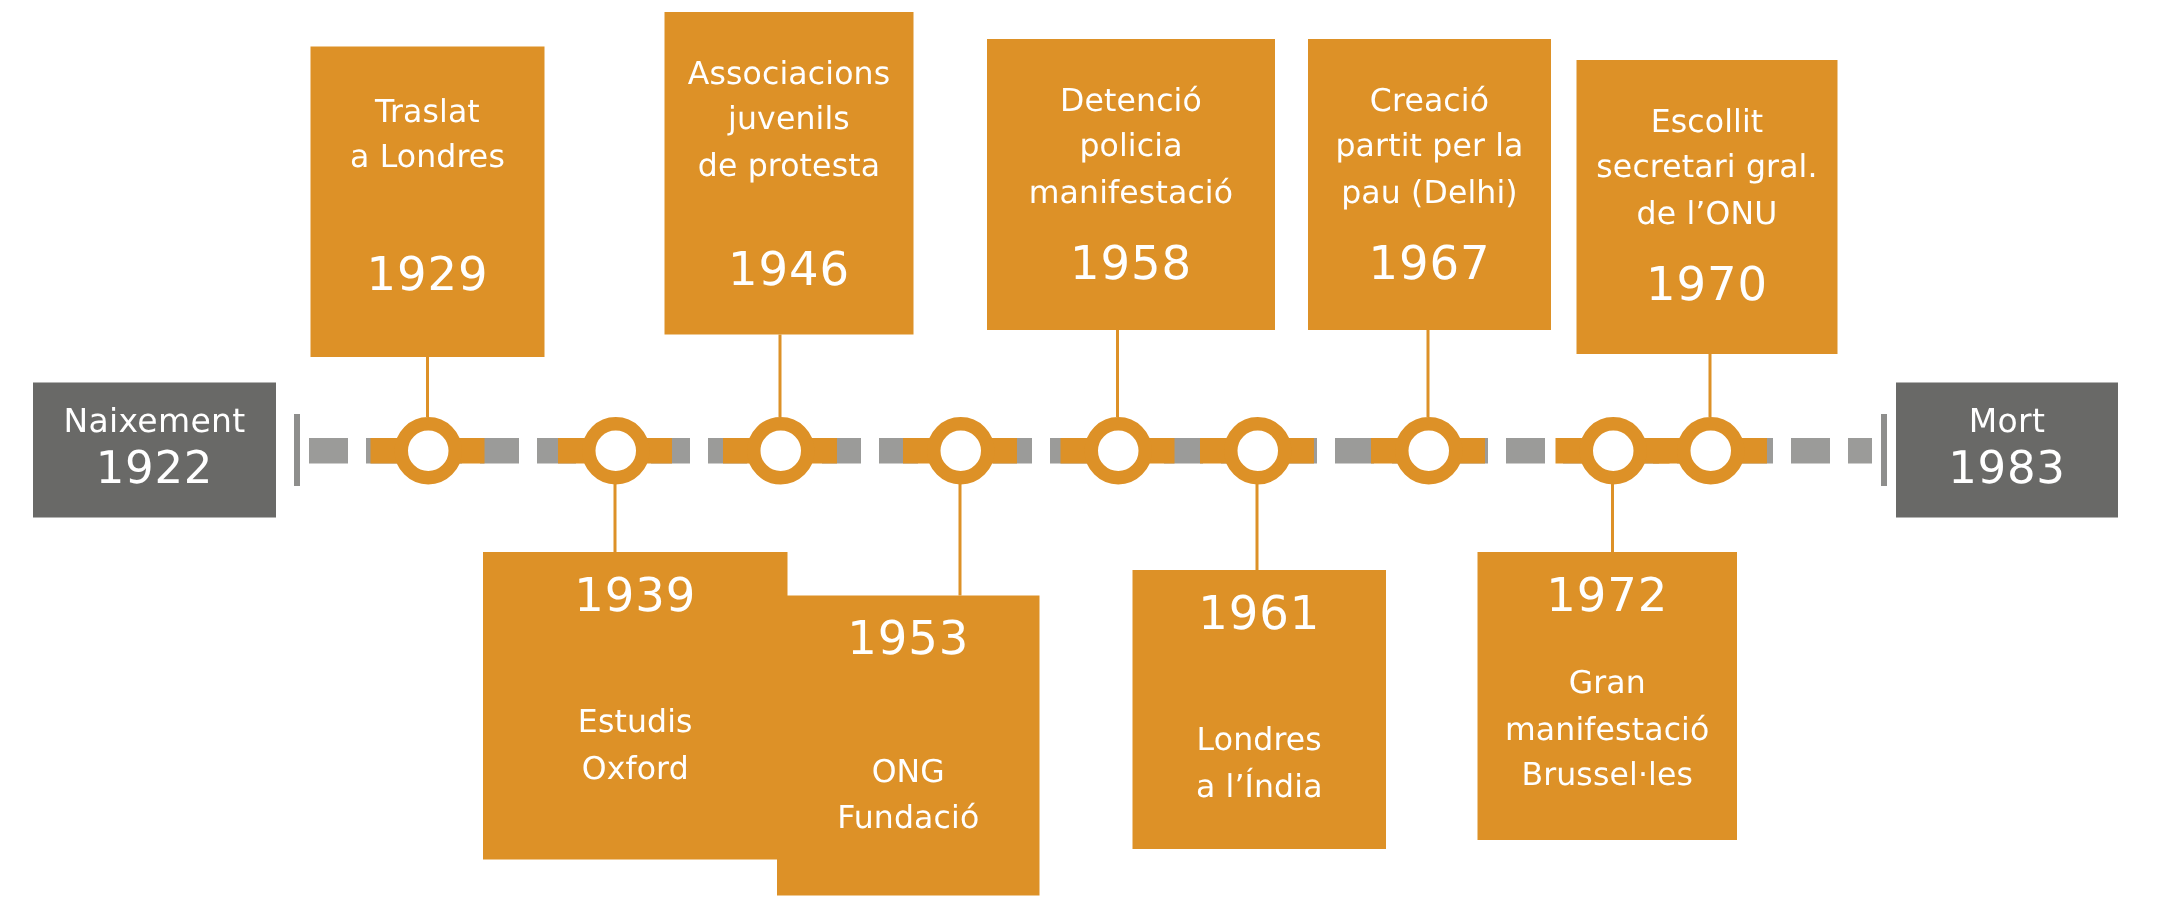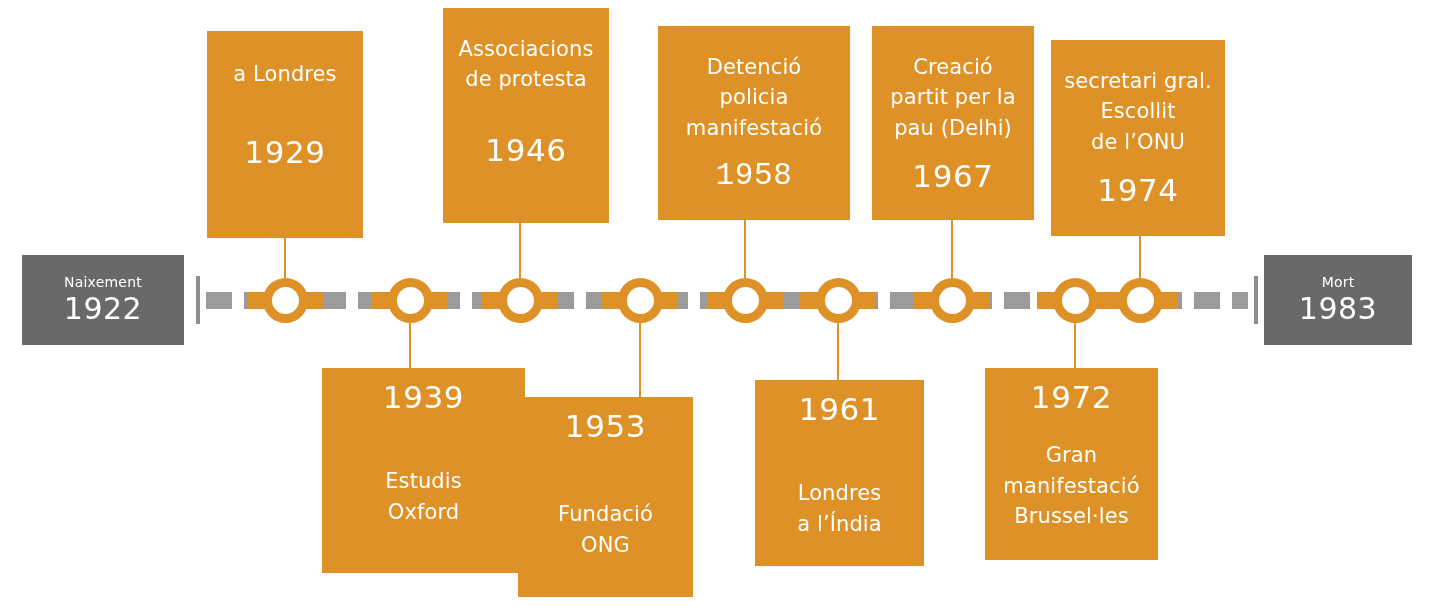--- a/index.html
+++ b/index.html
@@ -21,21 +21,21 @@
     position: absolute;
     background: #696967;
     color: #ffffff;
     display: flex;
     flex-direction: column;
     align-items: center;
     justify-content: center;
     line-height: 1.12;
   }
   .endcap .title {
-    font-size: 14px;
+    font-size: 22px;
     letter-spacing: 0.2px;
   }
   .endcap .year {
     font-size: 30px;
     letter-spacing: 0.5px;
     margin-top: 1px;
   }
   #endcap-birth { left: 22px;   top: 255px; width: 162px; height: 90px; }
   #endcap-death { left: 1264px; top: 255px; width: 148px; height: 90px; }
 
@@ -173,52 +173,54 @@
       <div class="stem" style="left: 745px; top: 220px; height: 58px;"></div>
       <div class="stem" style="left: 838px; top: 322px; height: 58px;"></div>
       <div class="stem" style="left: 952px; top: 220px; height: 58px;"></div>
       <div class="stem" style="left: 1075px; top: 322px; height: 46px;"></div>
       <div class="stem" style="left: 1140px; top: 236px; height: 42px;"></div>
     </div>
 
   <div id="cards">
       <div class="card top" style="left: 207px; top: 31px; width: 156px; height: 207px;">
         <div class="label" style="margin-top: 28px;">
+          <div>Traslat</div>
           <div>a Londres</div>
         </div>
         <div class="year" style="margin-top: 46px;">1929</div>
       </div>
       <div class="card bottom" style="left: 322px; top: 368px; width: 203px; height: 205px;">
         <div class="year" style="margin-top: 12px;">1939</div>
         <div class="label" style="margin-top: 52px;">
           <div>Estudis</div>
           <div>Oxford</div>
         </div>
       </div>
       <div class="card top" style="left: 443px; top: 8px; width: 166px; height: 215px;">
         <div class="label" style="margin-top: 26px;">
           <div>Associacions</div>
+          <div>juvenils</div>
           <div>de protesta</div>
         </div>
         <div class="year" style="margin-top: 38px;">1946</div>
       </div>
       <div class="card bottom" style="left: 518px; top: 397px; width: 175px; height: 200px;">
         <div class="year" style="margin-top: 12px;">1953</div>
         <div class="label" style="margin-top: 56px;">
+          <div>ONG</div>
           <div>Fundació</div>
-          <div>ONG</div>
         </div>
       </div>
       <div class="card top" style="left: 658px; top: 26px; width: 192px; height: 194px;">
         <div class="label" style="margin-top: 26px;">
           <div>Detenció</div>
           <div>policia</div>
           <div>manifestació</div>
         </div>
-        <div class="year" style="margin-top: 16px; font-family: Liberation Mono, monospace;">1958</div>
+        <div class="year" style="margin-top: 16px;">1958</div>
       </div>
       <div class="card bottom" style="left: 755px; top: 380px; width: 169px; height: 186px;">
         <div class="year" style="margin-top: 12px;">1961</div>
         <div class="label" style="margin-top: 52px;">
           <div>Londres</div>
           <div>a l’Índia</div>
         </div>
       </div>
       <div class="card top" style="left: 872px; top: 26px; width: 162px; height: 194px;">
         <div class="label" style="margin-top: 26px;">
@@ -231,21 +233,21 @@
       <div class="card bottom" style="left: 985px; top: 368px; width: 173px; height: 192px;">
         <div class="year" style="margin-top: 12px;">1972</div>
         <div class="label" style="margin-top: 26px;">
           <div>Gran</div>
           <div>manifestació</div>
           <div>Brussel·les</div>
         </div>
       </div>
       <div class="card top" style="left: 1051px; top: 40px; width: 174px; height: 196px;">
         <div class="label" style="margin-top: 26px;">
+          <div>Escollit</div>
           <div>secretari gral.</div>
-          <div>Escollit</div>
           <div>de l’ONU</div>
         </div>
-        <div class="year" style="margin-top: 16px;">1974</div>
+        <div class="year" style="margin-top: 16px;">1970</div>
       </div>
     </div>
 
 </div>
 
 </body></html>

